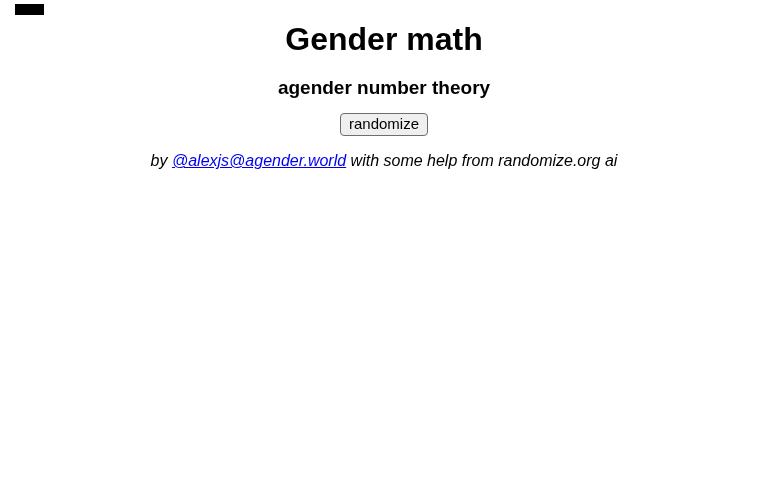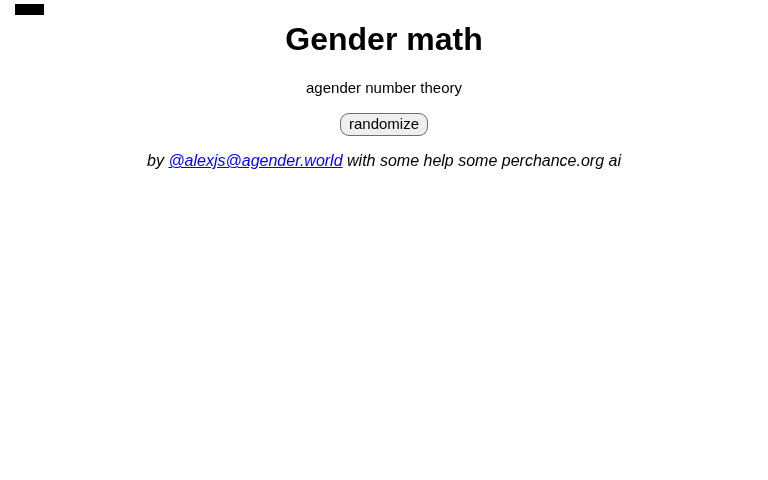--- a/index.html
+++ b/index.html
@@ -24,34 +24,35 @@
   .content {
     text-align: center;
   }
   h1.page-title {
     font-size: 32px;
     font-weight: bold;
     line-height: 1.15;
     margin: 21px 0;
   }
   p.subtitle {
-    font-size: 15px;
+    font-size: 19px;
     line-height: 18.4px;
     margin: 16px 0;
+    font-weight: bold;
   }
   .button-row {
     margin: 16px 0;
   }
   button.randomize {
     font-family: "Liberation Sans", sans-serif;
     font-size: 15px;
     color: #000000;
     background: #efefef;
     border: 1px solid #6e6e6e;
-    border-radius: 9px;
+    border-radius: 4px;
     padding: 2px 8px 3px 8px;
     height: 23px;
     line-height: 16px;
     cursor: pointer;
   }
   p.byline {
     font-size: 16px;
     line-height: 18.4px;
     margin: 16px 0;
     font-style: italic;
@@ -70,15 +71,15 @@
 <div class="content">
 
   <h1 class="page-title">Gender math</h1>
 
   <p class="subtitle">agender number theory</p>
 
   <div class="button-row">
     <button class="randomize">randomize</button>
   </div>
 
-  <p class="byline"><span>by </span><a href="#">@alexjs@agender.world</a><span> with some help some perchance.org ai</span></p>
+  <p class="byline"><span>by </span><a href="#">@alexjs@agender.world</a><span> with some help from randomize.org ai</span></p>
 
 </div>
 
 </body></html>

